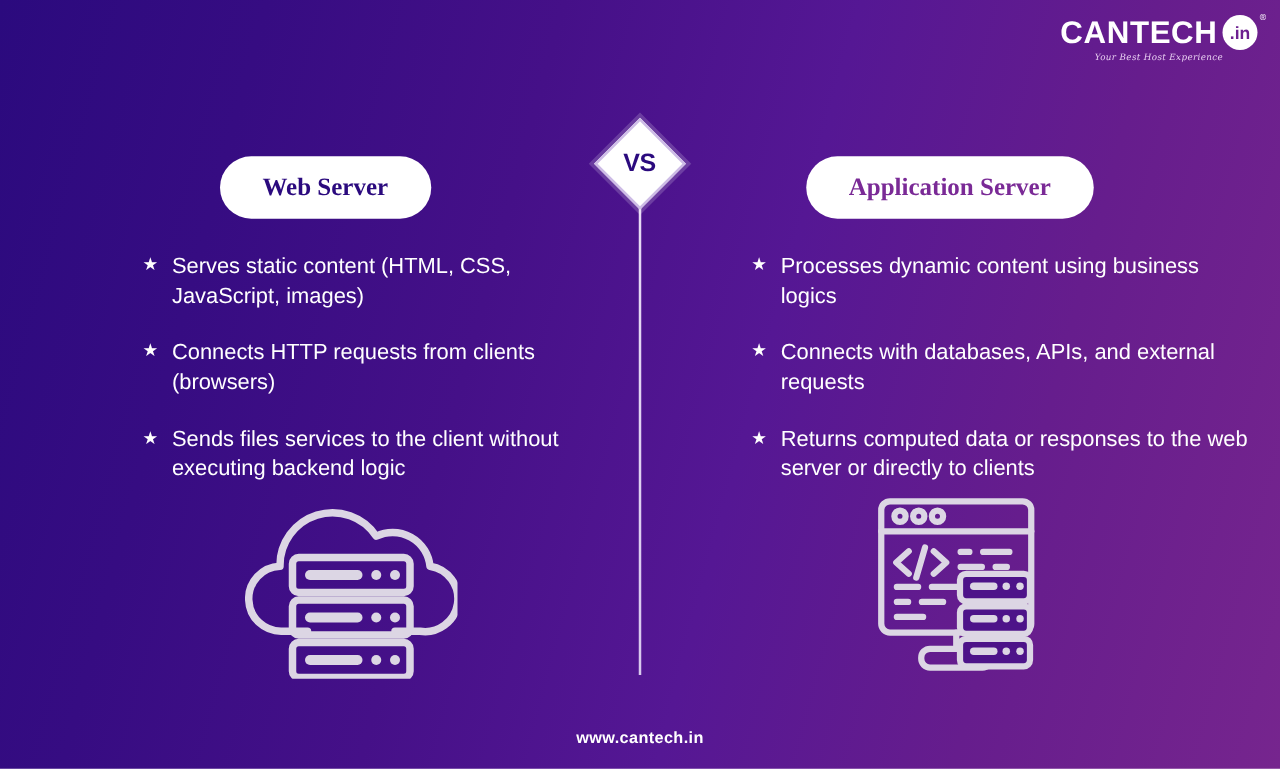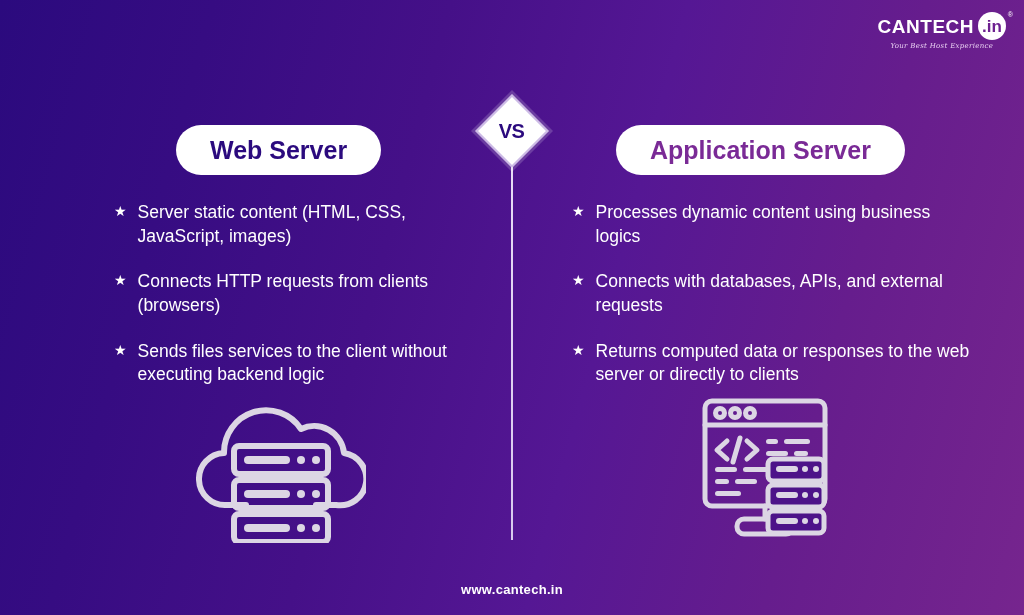--- a/index.html
+++ b/index.html
@@ -14,31 +14,31 @@
     overflow:hidden;
   }
 
   
   .logo {
     position:absolute; top:12px; right:18px;
     display:flex; flex-direction:column; align-items:center;
   }
   .logo-row { display:flex; align-items:center; gap:4px; }
   .logo-word {
-    font-size:19px; font-weight:bold; letter-spacing:0.5px;
+    font-size:25px; font-weight:bold; letter-spacing:0.5px;
     color:#ffffff; line-height:1;
   }
   .logo-badge {
     position:relative;
     width:28px; height:28px; border-radius:50%;
     background:#ffffff;
     display:flex; align-items:center; justify-content:center;
   }
   .logo-badge-text {
-    font-size:17px; font-weight:bold; color:#6d2090; line-height:1;
+    font-size:14px; font-weight:bold; color:#6d2090; line-height:1;
   }
   .logo-reg {
     position:absolute; top:-1px; right:-7px;
     font-size:7px; color:#ffffff;
   }
   .logo-tag {
     font-size:7px; color:#e9cff2; margin-top:2px;
     font-family:"DejaVu Serif", serif; font-style:italic;
     letter-spacing:0.3px;
     text-align:center;
@@ -68,30 +68,31 @@
     font-size:20px; font-weight:bold; color:#2b0a7e;
     letter-spacing:-0.5px;
   }
 
   
   .col {
     position:absolute; top:125px;
     width:420px;
   }
   .col-left  { left:56px;  }
-  .col-right { left:548px; }
+  .col-right { left:577px; }
 
   .pill {
     background:#ffffff;
     border-radius:28px;
     height:50px;
     display:inline-flex; align-items:center; justify-content:center;
     padding:0 34px;
-    font-size:25px; font-weight:bold;
+    font-size:20px; font-weight:bold;
     white-space:nowrap;
+    font-family:Liberation Serif, serif;
   }
   .pill-left  { color:#2b0a7e; margin-left:120px; }
   .pill-right { color:#7a2a96; margin-left:68px; }
 
   .bullets { margin-top:26px; list-style:none; }
   .bullets li {
     display:flex; gap:11px;
     font-size:17.5px; line-height:1.35;
     color:#ffffff;
     margin-bottom:22px;
@@ -131,21 +132,21 @@
 <div class="divider"></div>
 <div class="vs-badge">
   <span>VS</span>
 </div>
 
 <div class="col col-left">
   <div class="pill pill-left">Web Server</div>
   <ul class="bullets bl-left">
     <li>
       <span class="star">★</span>
-      <span class="btext">Server static content (HTML, CSS, JavaScript, images)</span>
+      <span class="btext">Serves static content (HTML, CSS, JavaScript, images)</span>
     </li>
     <li>
       <span class="star">★</span>
       <span class="btext">Connects HTTP requests from clients (browsers)</span>
     </li>
     <li>
       <span class="star">★</span>
       <span class="btext">Sends files services to the client without executing backend logic</span>
     </li>
   </ul>

